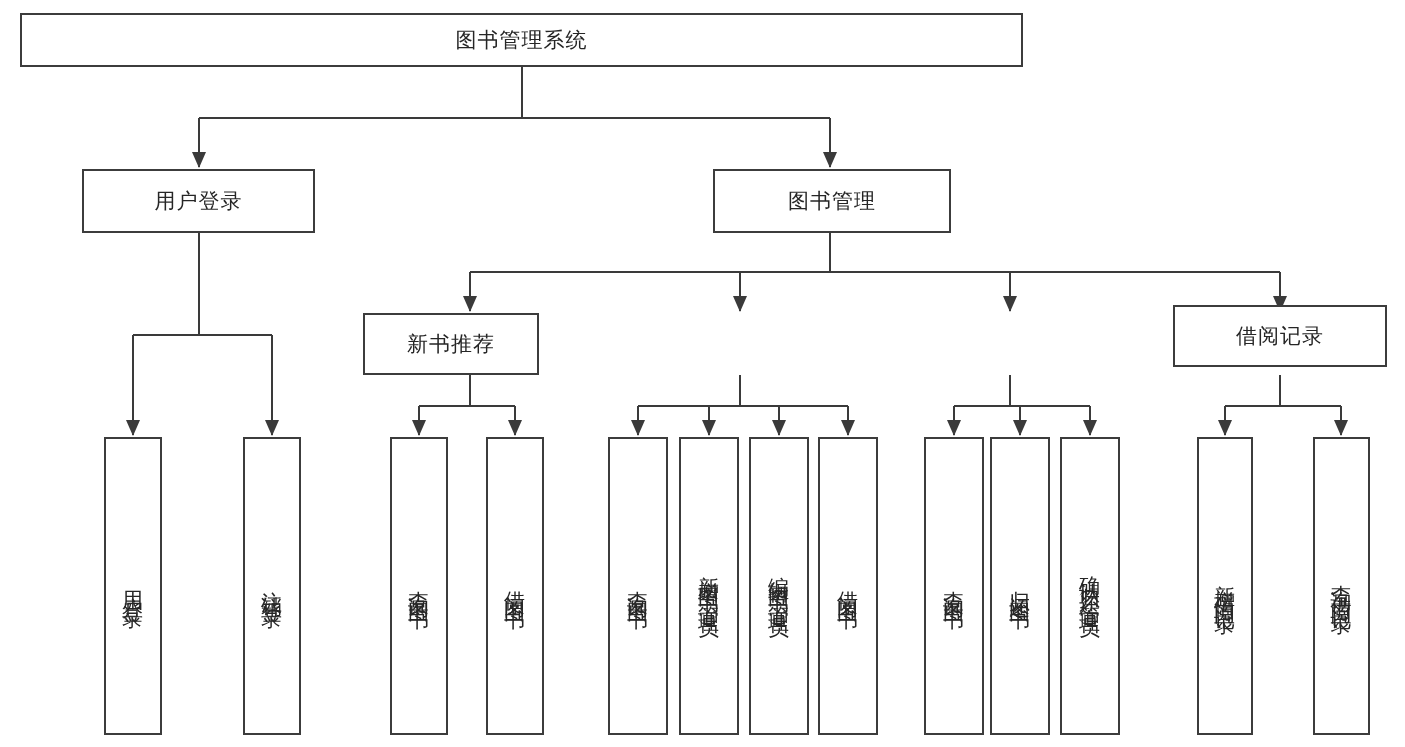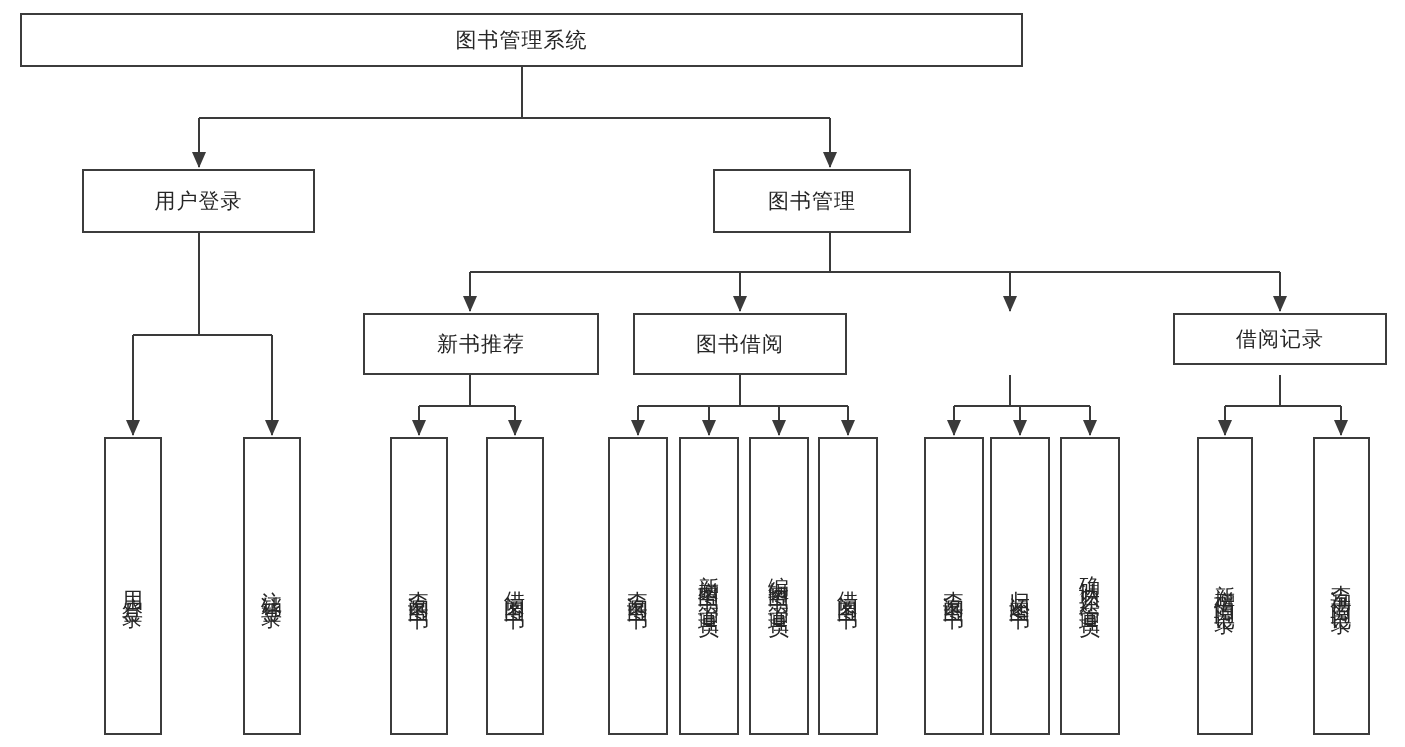--- a/index.html
+++ b/index.html
@@ -88,31 +88,28 @@
     </g>
   </svg>
 
   <div class="box hbox" style="left:20px;top:13px;width:1003px;height:54px">
     <span class="lbl">图书管理系统</span>
   </div>
 
   <div class="box hbox" style="left:82px;top:169px;width:233px;height:64px">
     <span class="lbl">用户登录</span>
   </div>
-  <div class="box hbox" style="left:713px;top:169px;width:198px;height:64px">
+  <div class="box hbox" style="left:713px;top:169px;width:238px;height:64px">
     <span class="lbl">图书管理</span>
   </div>
 
-  <div class="box hbox" style="left:363px;top:313px;width:236px;height:62px">
+  <div class="box hbox" style="left:363px;top:313px;width:176px;height:62px">
     <span class="lbl">新书推荐</span>
   </div>
-  <div class="box hbox" style="left:633px;top:313px;width:214px;height:62px">
-    <span class="lbl">图书借阅</span>
-  </div>
-  <div class="box hbox" style="left:1173px;top:313px;width:214px;height:52px">
+  <div class="box hbox" style="left:1173px;top:305px;width:214px;height:62px">
     <span class="lbl">借阅记录</span>
   </div>
 
   <div class="box vbox" style="left:104px;top:437px;width:58px;height:298px">
     <span class="vlbl">用户登录</span>
   </div>
   <div class="box vbox" style="left:243px;top:437px;width:58px;height:298px">
     <span class="vlbl">注销登录</span>
   </div>
 

